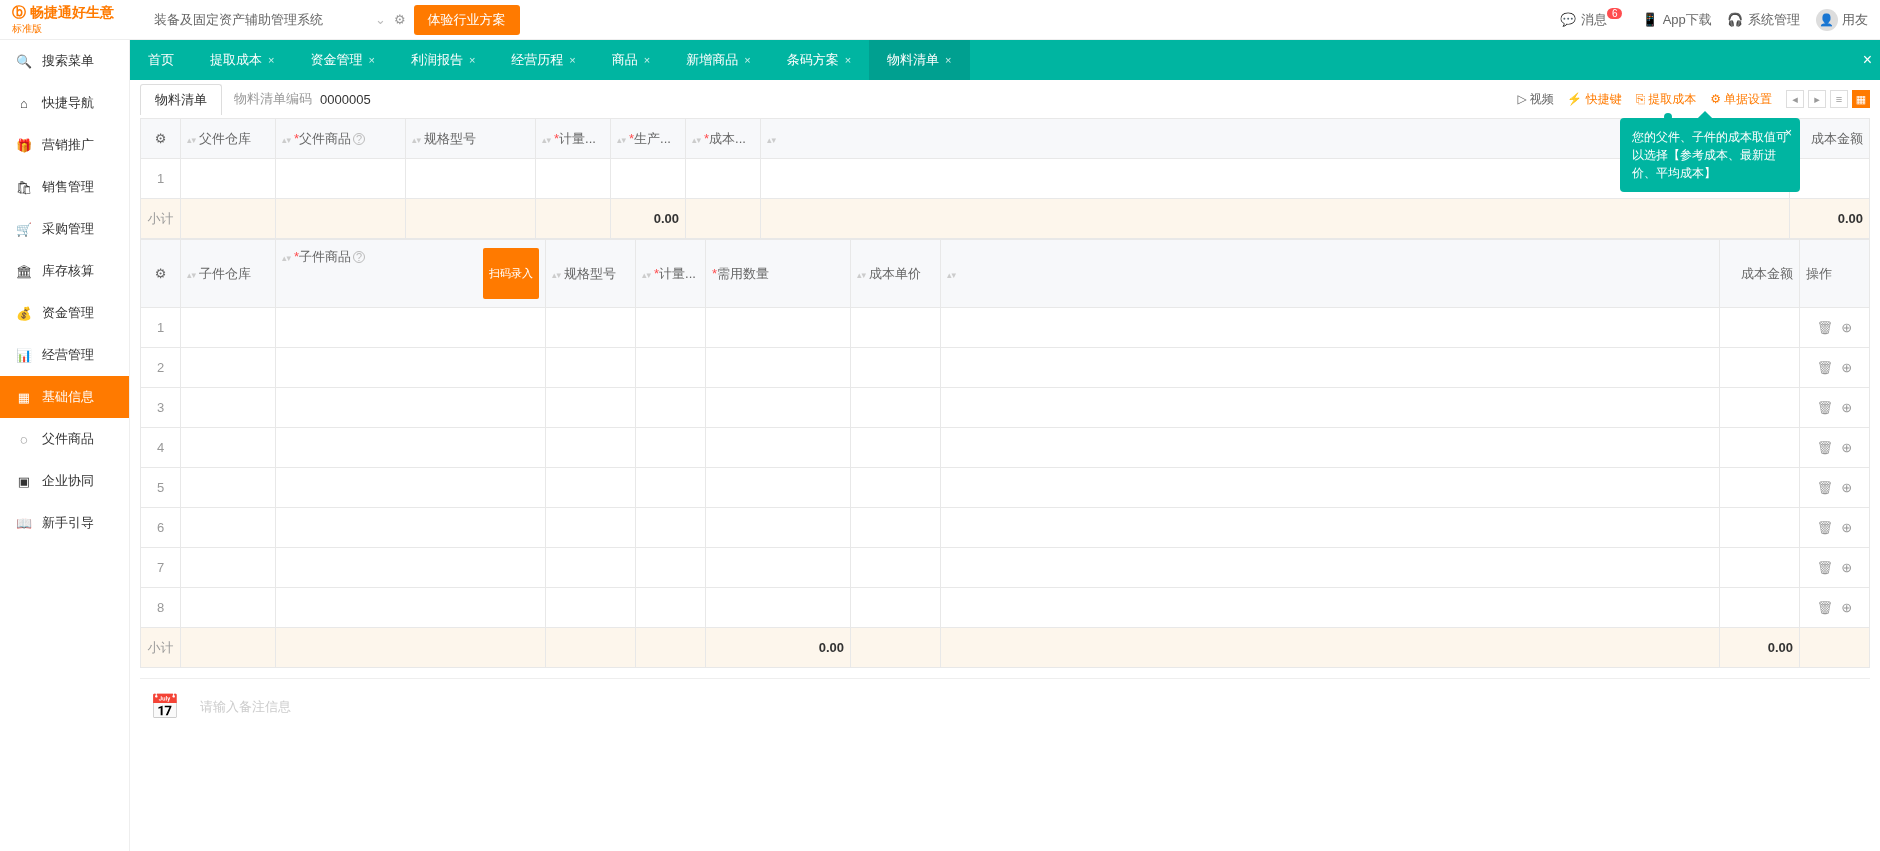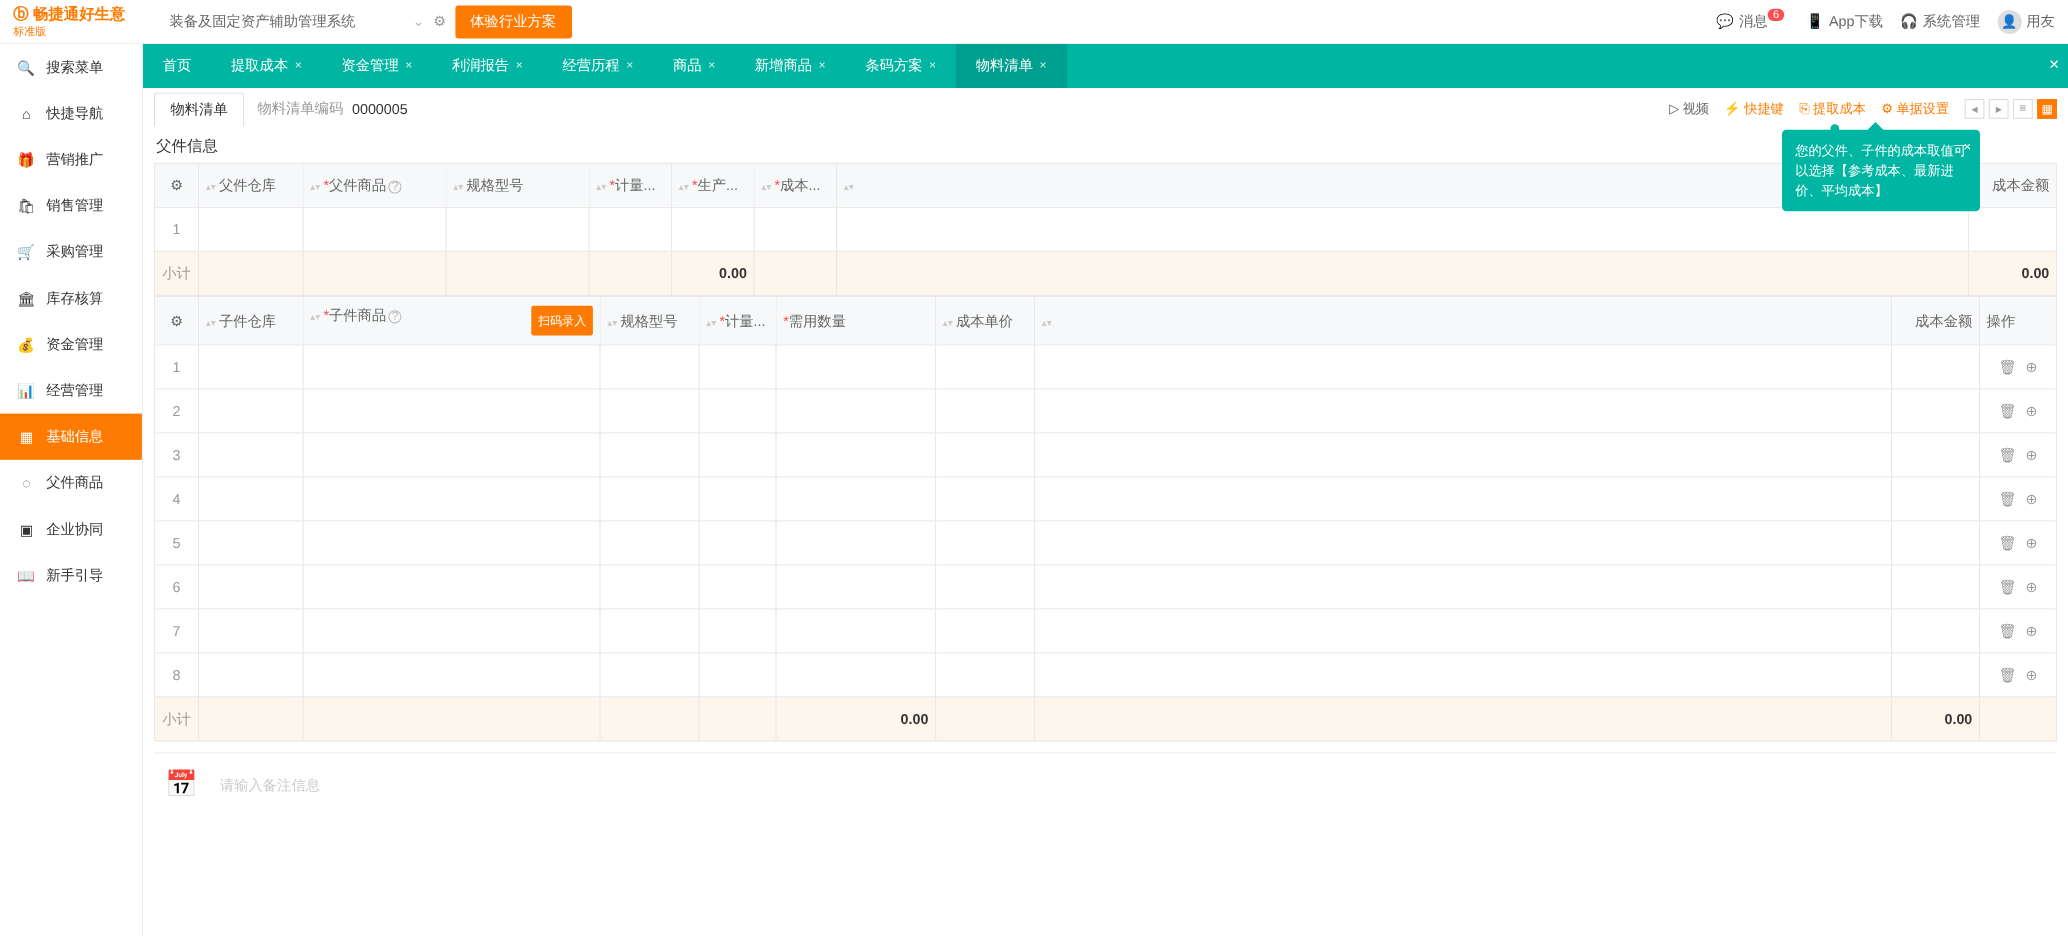--- a/index.html
+++ b/index.html
@@ -55,21 +55,21 @@
     table { width:100%; border-collapse:collapse; font-size:13px; }
     th, td { border:1px solid #e8e8e8; padding:8px 6px; height:40px; }
     th { background:#f7f8fa; font-weight:normal; color:#666; text-align:left; position:relative; }
     .req { color:#ff4d4f; }
     .info-icon { color:#bbb; font-size:11px; border:1px solid #bbb; border-radius:50%; width:12px; height:12px; display:inline-flex; align-items:center; justify-content:center; margin-left:2px; }
     .sort-icon { color:#ccc; font-size:9px; margin-right:3px; display:inline-flex; flex-direction:column; line-height:5px; }
     .gear-col { text-align:center; width:40px; }
     .idx-col { width:40px; text-align:center; color:#999; }
     .subtotal-row td { background:#fdf6ec; }
     .num-right { text-align:right; font-weight:bold; }
-    .scan-btn { background:#ff7a00; color:#fff; font-size:11px; padding:6px 6px; border-radius:2px; float:right; }
+    .scan-btn { background:#ff7a00; color:#fff; font-size:11px; padding:18px 6px; border-radius:2px; float:right; }
     .op-icons { display:flex; gap:8px; justify-content:center; color:#999; }
     .op-icons span { cursor:pointer; }
     
     
     .tooltip-box { position:absolute; background:#00b5a1; color:#fff; padding:10px 12px; border-radius:4px; font-size:12px; width:180px; z-index:100; line-height:1.5; }
     .tooltip-box::before { content:''; position:absolute; top:-5px; left:80px; width:10px; height:10px; background:#00b5a1; transform:rotate(45deg); }
     .tooltip-dot { position:absolute; width:8px; height:8px; background:#00b5a1; border-radius:50%; z-index:101; }
     .tooltip-close { position:absolute; top:6px; right:8px; cursor:pointer; }
     
     
@@ -246,21 +246,20 @@
             <div class="tool-icon-btn orange">▦</div>
           </div>
         </div>
       </div>
 
       <div class="tooltip-box" style="top:38px; right:80px;">
         <span class="tooltip-close">×</span>
         <span>您的父件、子件的成本取值可以选择【参考成本、最新进价、平均成本】</span>
       </div>
 
-      <div class="section-title">父件信息</div>
       <table>
         <thead>
           <tr>
             <th class="gear-col"><span>⚙</span></th>
             <th style="width:95px"><span class="sort-icon">▴▾</span><span>父件仓库</span></th>
             <th style="width:130px"><span class="sort-icon">▴▾</span><span class="req">*</span><span>父件商品</span><span class="info-icon">?</span></th>
             <th class="col-spec"><span class="sort-icon">▴▾</span><span>规格型号</span></th>
             <th class="col-unit"><span class="sort-icon">▴▾</span><span class="req">*</span><span>计量...</span></th>
             <th class="col-prod"><span class="sort-icon">▴▾</span><span class="req">*</span><span>生产...</span></th>
             <th class="col-cost"><span class="sort-icon">▴▾</span><span class="req">*</span><span>成本...</span></th>

